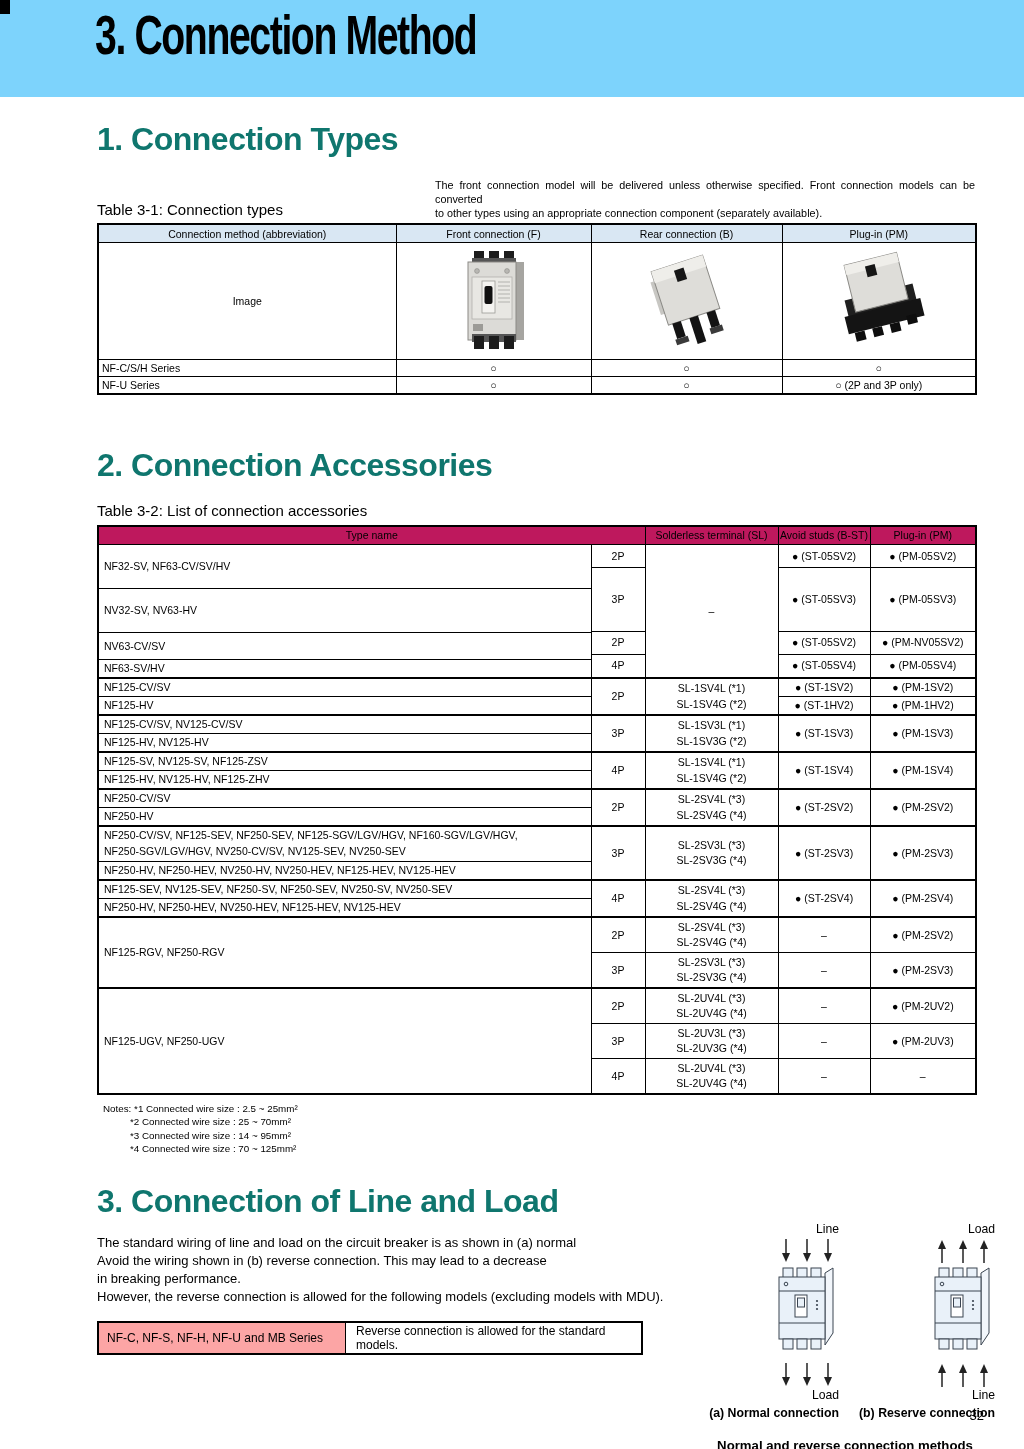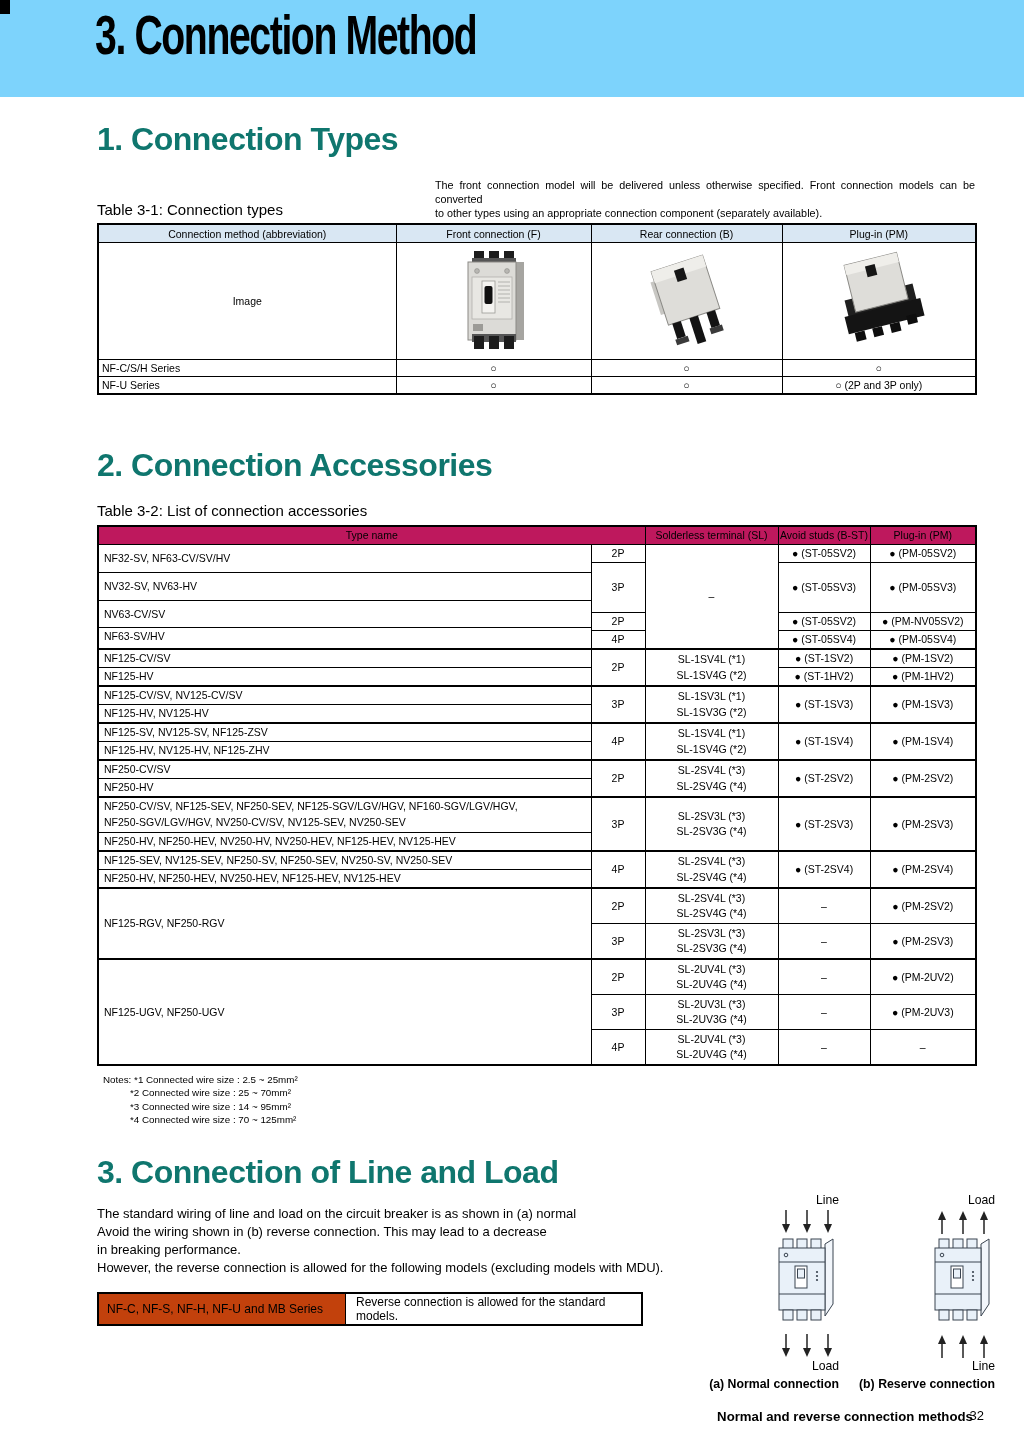--- a/index.html
+++ b/index.html
@@ -28,36 +28,36 @@
   .t2{width:878px;border:2px solid #000;font-size:10.5px;line-height:1.25;}
   .t2 th,.t2 td{border:1px solid #000;padding:0;}
   .t2 th{background:#be185d;font-weight:normal;height:17px;}
   .t2 td{height:17px;}
   .t2 tr.r49 td{height:49px;}
   .t2 tr.r34 td{height:34px;}
   .t2 td.type{padding-left:5px;text-align:left;}
   .t2 tr.grp td{border-top:2px solid #000;}
   .t2 td.vmid{vertical-align:middle;}
   .type-stairs{vertical-align:top;}
-  .type-stairs .stair{height:28px;display:flex;align-items:center;padding-left:5px;
+  .type-stairs .stair{height:44px;display:flex;align-items:center;padding-left:5px;
                       border-bottom:1px solid #000;box-sizing:border-box;}
   .type-stairs .stair.s27{height:27px;}
   .type-stairs .stair.last{border-bottom:none;height:17px;}
   .sl2 div{line-height:1.45;}
   .two-line div{line-height:1.5;}
   
   .notes{margin-top:7px;font-size:9.8px;line-height:1.35;}
   .notes .first{padding-left:6px;}
   .notes .nline{padding-left:33px;}
   
   .section3{position:relative;margin-top:28px;}
   .s3-para{font-size:13px;line-height:1.38;width:625px;margin-top:14px;}
   .allow-table{margin-top:15px;border:2px solid #000;width:546px;font-size:12px;}
   .allow-table td{border:1px solid #000;height:30px;}
-  .allow-table td.series-cell{background:#c2410c;width:230px;padding:0 8px;}
+  .allow-table td.series-cell{background:#fca5a5;width:230px;padding:0 8px;}
   .allow-table td.text-cell{padding:0 10px;}
   .s3-diagrams{position:absolute;left:598px;top:40px;width:300px;}
   .diag-row{display:flex;justify-content:space-between;}
   .diag{width:144px;display:flex;flex-direction:column;align-items:flex-end;}
   .diag .lbl{font-size:12.2px;line-height:1;}
   .diag svg{display:block;}
   .diag .arrows{margin:3px 0 1px 0;}
   .diag .cap{font-weight:bold;font-size:12.3px;margin-top:5px;white-space:nowrap;}
   .methods-cap{font-weight:bold;font-size:13.2px;text-align:center;margin-top:18px;}
   .page-num{position:absolute;right:40px;bottom:26px;font-size:13px;}

